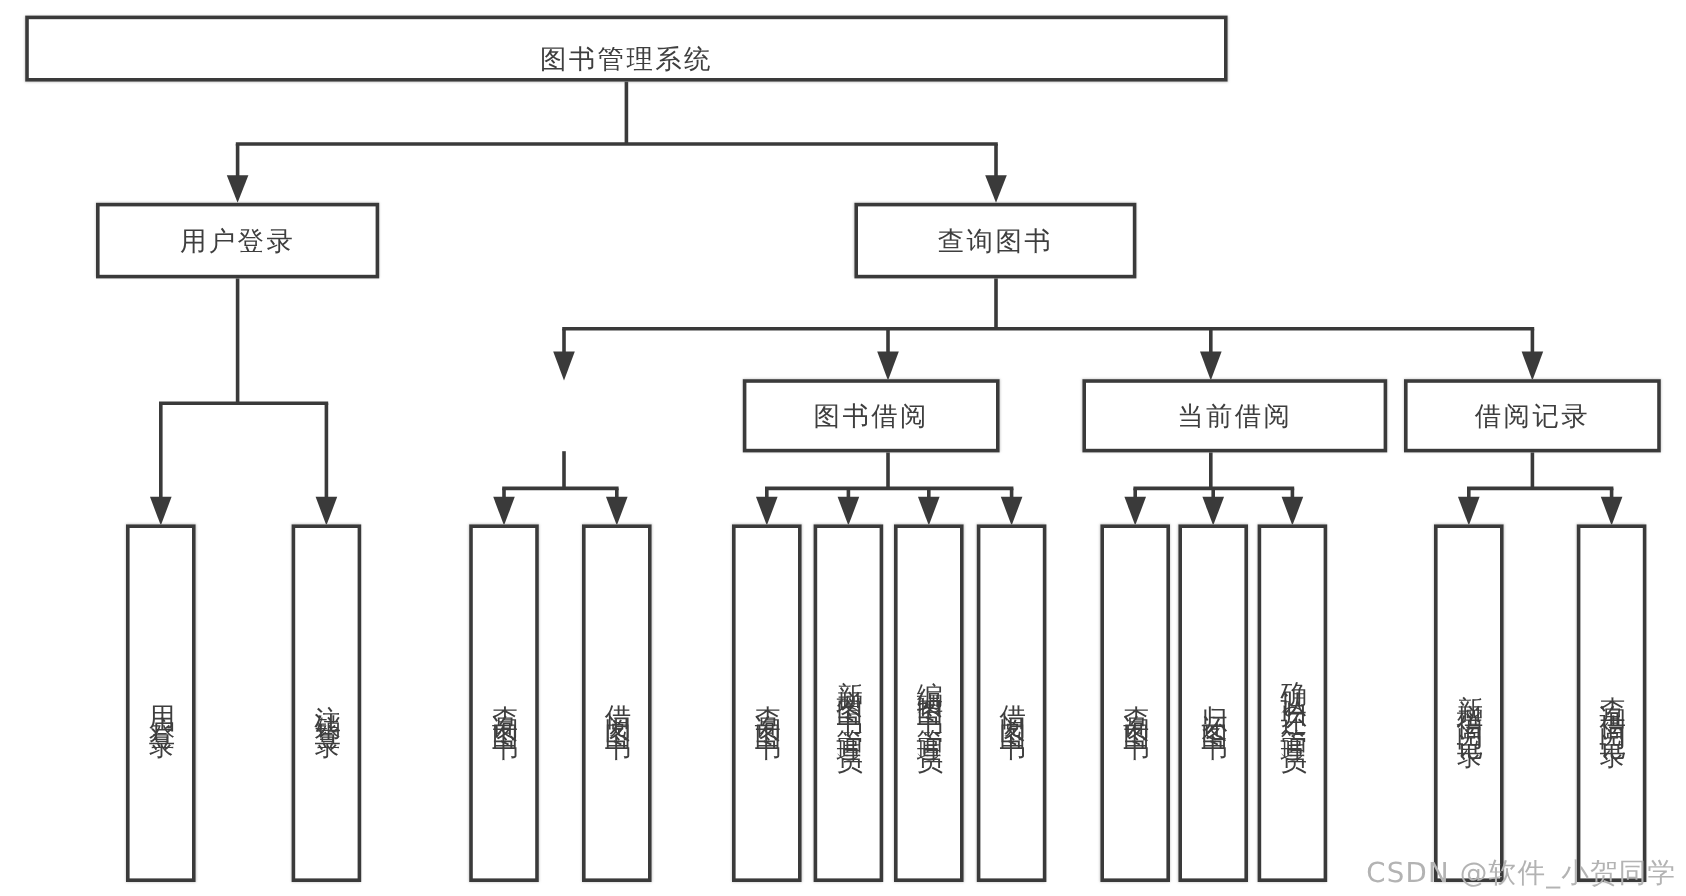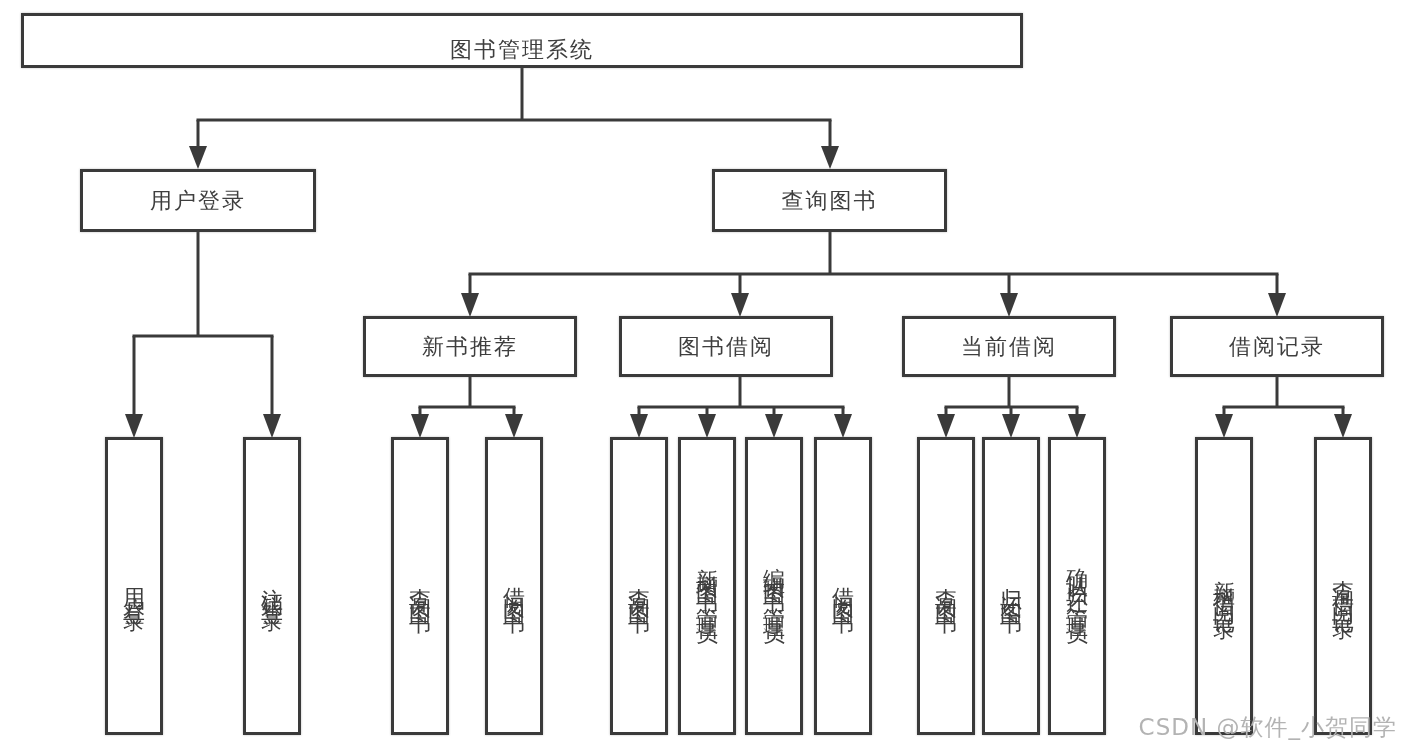--- a/index.html
+++ b/index.html
@@ -146,27 +146,24 @@
     <span class="label">图书管理系统</span>
   </div>
 
   <div class="node" style="left:80px; top:169px; width:236px; height:63px;">
     <span class="label">用户登录</span>
   </div>
   <div class="node" style="left:712px; top:169px; width:235px; height:63px;">
     <span class="label">查询图书</span>
   </div>
 
-  <div class="node" style="left:363px; top:316px; width:214px; height:61px;">
-    <span class="label">新书推荐</span>
-  </div>
   <div class="node" style="left:619px; top:316px; width:214px; height:61px;">
     <span class="label">图书借阅</span>
   </div>
-  <div class="node" style="left:902px; top:316px; width:214px; height:61px;">
+  <div class="node" style="left:902px; top:316px; width:254px; height:61px;">
     <span class="label">当前借阅</span>
   </div>
   <div class="node" style="left:1170px; top:316px; width:214px; height:61px;">
     <span class="label">借阅记录</span>
   </div>
 
   <div class="node v" style="left:105px; top:437px; width:58px; height:298px;">
     <span class="label">用户登录</span>
   </div>
   <div class="node v" style="left:243px; top:437px; width:58px; height:298px;">

